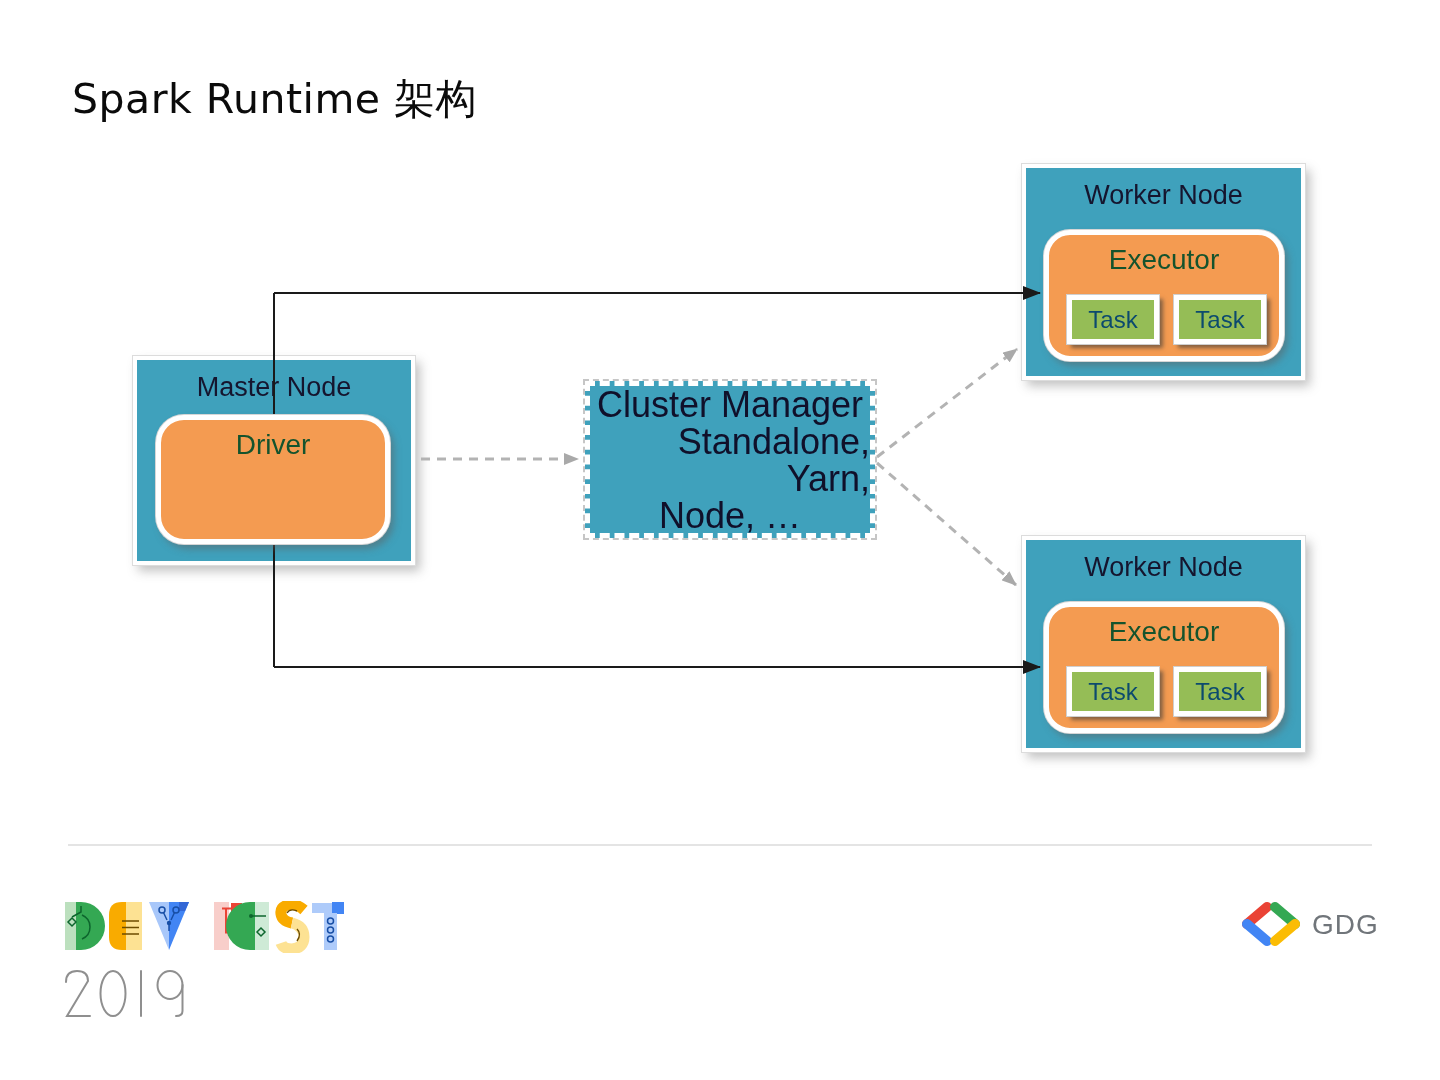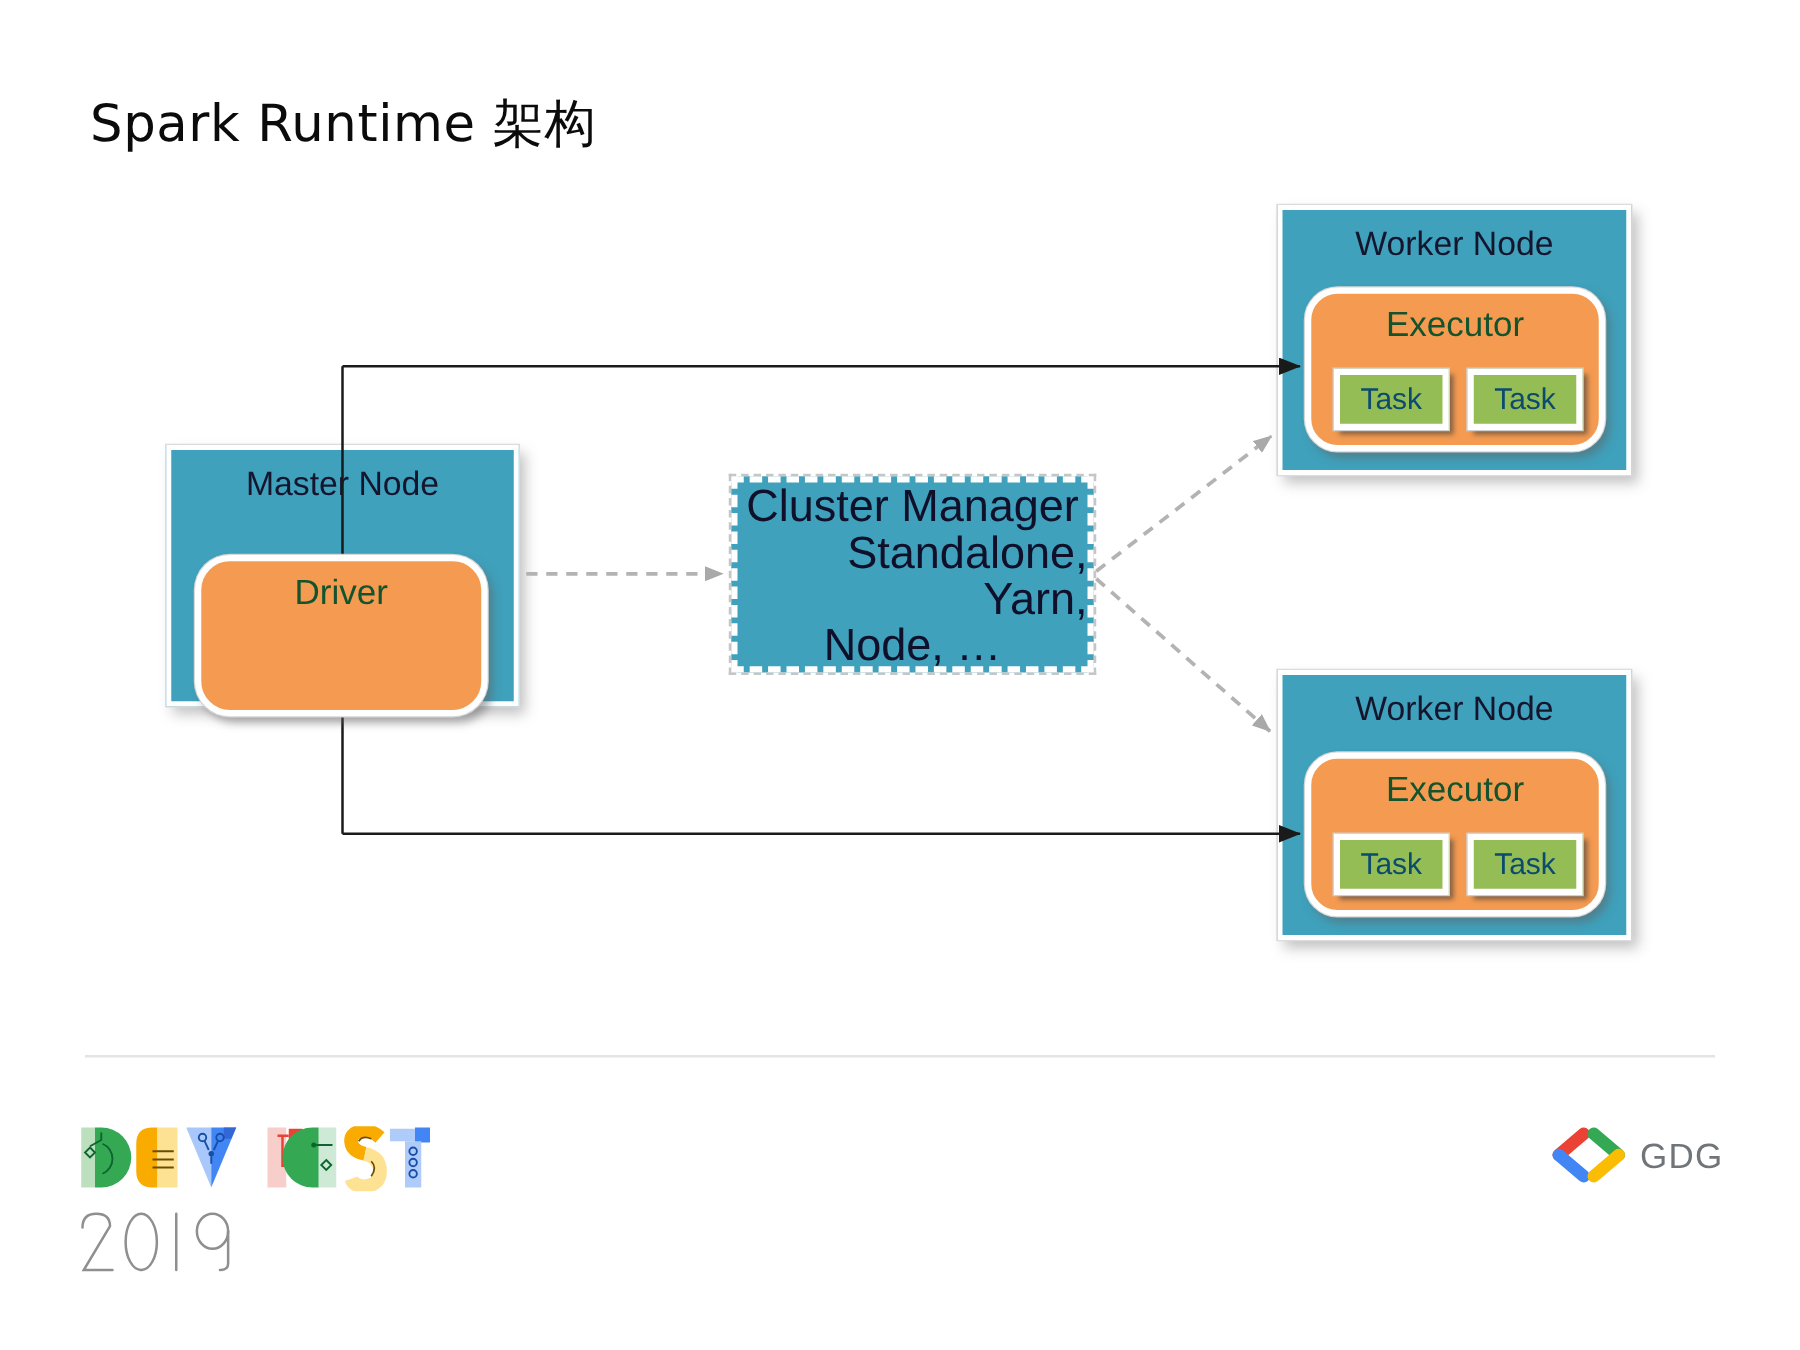--- a/index.html
+++ b/index.html
@@ -15,21 +15,21 @@
         box-shadow:0 0 0 1px #dcdcdc, 5px 6px 10px rgba(120,120,120,.45);z-index:1;}
   .node-label{text-align:center;padding-top:12px;font-size:27px;font-weight:500;color:#15152e;}
 
   #master-node{left:133px;top:356px;width:282px;height:209px;}
   #worker-node-top{left:1022px;top:164px;width:283px;height:216px;}
   #worker-node-bottom{left:1022px;top:536px;width:283px;height:216px;}
 
   
   .orange{position:absolute;background:#F49B51;border:5px solid #ffffff;border-radius:28px;
           box-sizing:border-box;box-shadow:0 0 0 1px #d6d6d6, 4px 5px 7px rgba(95,95,95,.5);}
-  #driver-box{left:156px;top:415px;width:234px;height:129px;z-index:3;margin-top:29px;}
+  #driver-box{left:156px;top:415px;width:234px;height:129px;z-index:3;}
   .executor{left:18px;top:62px;width:240px;height:131px;border-radius:26px;}
   .orange .inner-label{text-align:center;padding-top:9px;font-size:28px;font-weight:500;color:#14532d;}
 
   
   .green-chip{position:absolute;background:#95BD56;border:4px solid #ffffff;box-sizing:border-box;
               box-shadow:0 0 0 1px #cfcfcf, 4px 4px 4px rgba(55,55,55,.6);
               display:flex;align-items:center;justify-content:center;
               font-size:24px;font-weight:500;color:#0c4a6e;}
   #spark-context{left:11px;top:59px;width:201px;height:47px;}
   .task{width:92px;height:49px;border-width:5px;top:60px;}

